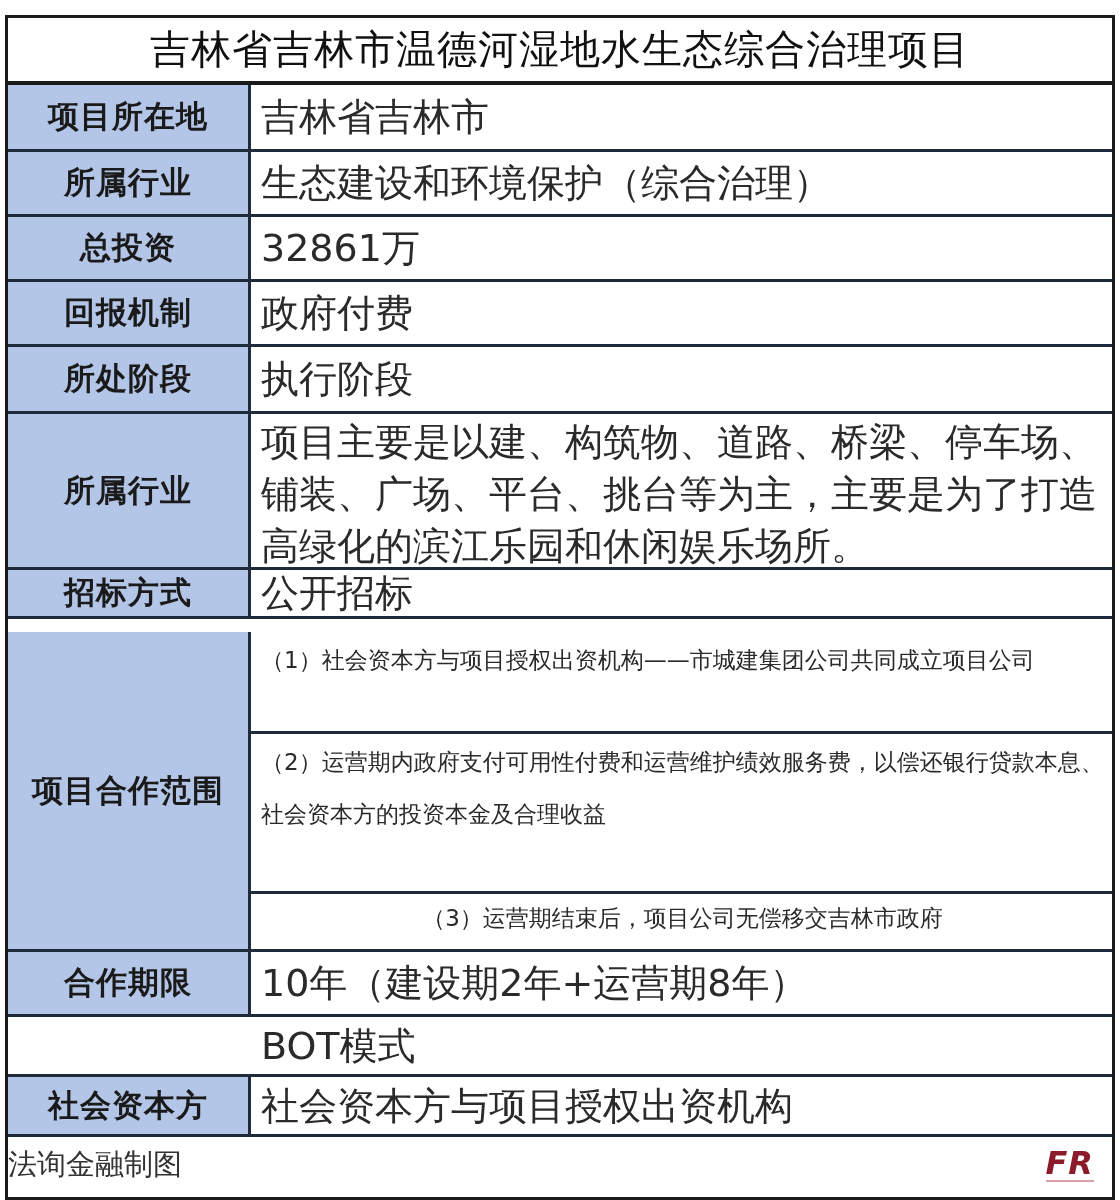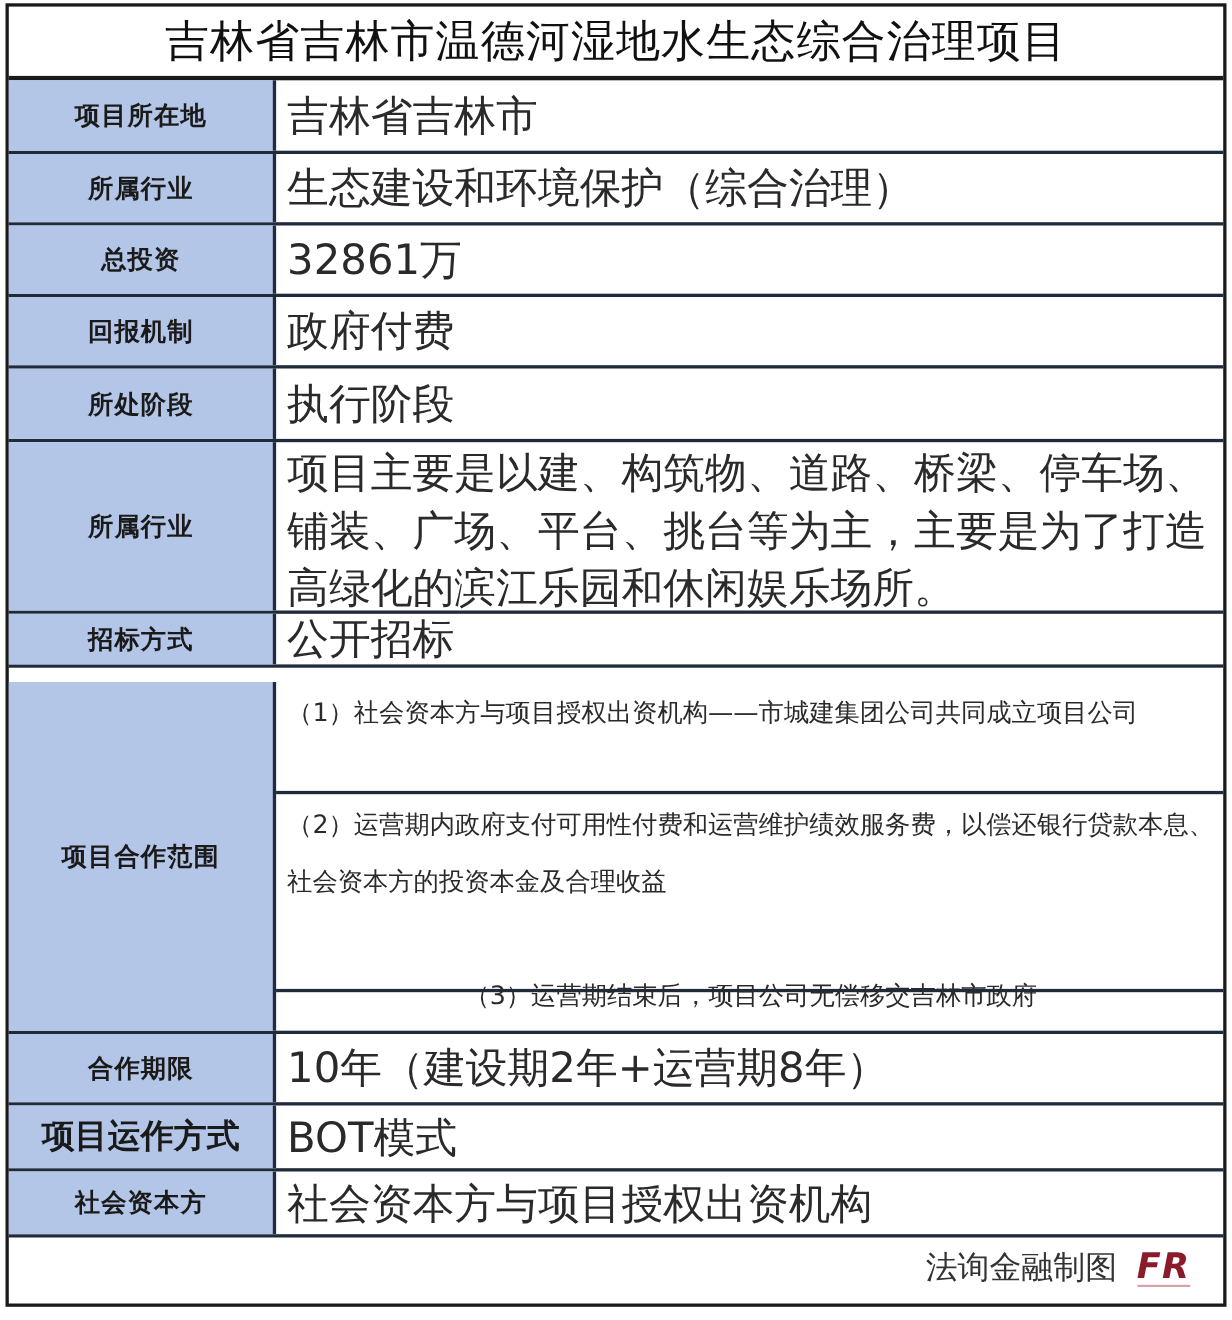--- a/index.html
+++ b/index.html
@@ -1,35 +1,35 @@
 <!DOCTYPE html>
 <html><head>
 <meta charset="utf-8">
 <style>
   html, body { margin: 0; padding: 0; background: #ffffff; }
   body { width: 1120px; height: 1200px; position: relative; overflow: hidden;
          font-family: "DejaVu Sans", "Liberation Sans", sans-serif; color: #222; }
-  .frame { position: absolute; left: 5px; top: 3px; width: 1104px; height: 1179px;
+  .frame { position: absolute; left: 5px; top: 15px; width: 1104px; height: 1179px;
            border: 3px solid #1a1a1a; background: #fff; }
   .title { position: absolute; left: 0; top: 0; width: 1104px; height: 63px;
            border-bottom: 4px solid #1a1a1a; display: flex; align-items: center; justify-content: center;
            font-size: 40px; letter-spacing: 1px; color: #111; }
   .row { position: absolute; left: 0; width: 1104px; border-bottom: 3px solid #1f2a3a; box-sizing: border-box; }
   .label { position: absolute; left: 0; top: 0; bottom: 0; width: 240px; background: #b4c6e7;
            border-right: 3px solid #1f2a3a; display: flex; align-items: center; justify-content: center;
-           font-size: 23px; font-weight: bold; color: #1a1a1a; letter-spacing: 1px; white-space: nowrap; }
+           font-size: 31px; font-weight: bold; color: #1a1a1a; letter-spacing: 1px; white-space: nowrap; }
   .label.tight { font-size: 30px; letter-spacing: 0; }
   .value { position: absolute; left: 243px; right: 0; top: 0; bottom: 0; display: flex; align-items: center;
            padding-left: 10px; font-size: 38px; color: #2a2a2a; line-height: 52px; }
   .value.multi { align-items: flex-start; padding-top: 2px; padding-right: 8px; }
   .sub { position: absolute; left: 243px; right: 0; box-sizing: border-box; padding: 2px 8px 0 10px;
          font-size: 23px; color: #2a2a2a; line-height: 52px; border-bottom: 3px solid #1f2a3a; }
   .sub.last { border-bottom: none; text-align: center; }
   .footer { position: absolute; left: 0; right: 0; bottom: 0; height: 64px; display: flex;
-            align-items: center; justify-content: flex-end; padding-right: 30px; box-sizing: border-box; }
+            align-items: center; justify-content: space-between; padding-right: 18px; box-sizing: border-box; }
   .footer-text { font-size: 29px; color: #333; margin-right: 18px; }
   .fr-logo { font-family: "DejaVu Sans", sans-serif; font-weight: bold; font-style: italic; font-size: 32px;
              color: #8b1a2b; letter-spacing: 1px; border-bottom: 2px solid #d9a0a8; line-height: 30px; padding-bottom: 2px; }
 </style>
 </head>
 <body>
 
 <div class="frame">
   <div class="title">吉林省吉林市温德河湿地水生态综合治理项目</div>
 
@@ -64,31 +64,30 @@
   </div>
 
   <div class="row" style="top:552px;height:49px;">
     <div class="label">招标方式</div>
     <div class="value">公开招标</div>
   </div>
 
   <div class="row" style="top:614px;height:320px;">
     <div class="label">项目合作范围</div>
     <div class="sub" style="top:0;height:102px;text-indent:0;">（1）社会资本方与项目授权出资机构——市城建集团公司共同成立项目公司</div>
-    <div class="sub" style="top:102px;height:180px;">（2）运营期内政府支付可用性付费和运营维护绩效服务费，以偿还银行贷款本息、社会资本方的投资本金及合理收益</div>
+    <div class="sub" style="top:102px;height:160px;">（2）运营期内政府支付可用性付费和运营维护绩效服务费，以偿还银行贷款本息、社会资本方的投资本金及合理收益</div>
     <div class="sub last" style="top:258px;height:59px;">（3）运营期结束后，项目公司无偿移交吉林市政府</div>
   </div>
 
   <div class="row" style="top:934px;height:65px;">
     <div class="label">合作期限</div>
     <div class="value">10年（建设期2年+运营期8年）</div>
   </div>
 
   <div class="row" style="top:999px;height:60px;">
-    <div class="label tight">项目运作方式</div>
     <div class="value">BOT模式</div>
   </div>
 
   <div class="row" style="top:1059px;height:60px;">
     <div class="label">社会资本方</div>
     <div class="value">社会资本方与项目授权出资机构</div>
   </div>
 
   <div class="footer">
     <span class="footer-text">法询金融制图</span>

